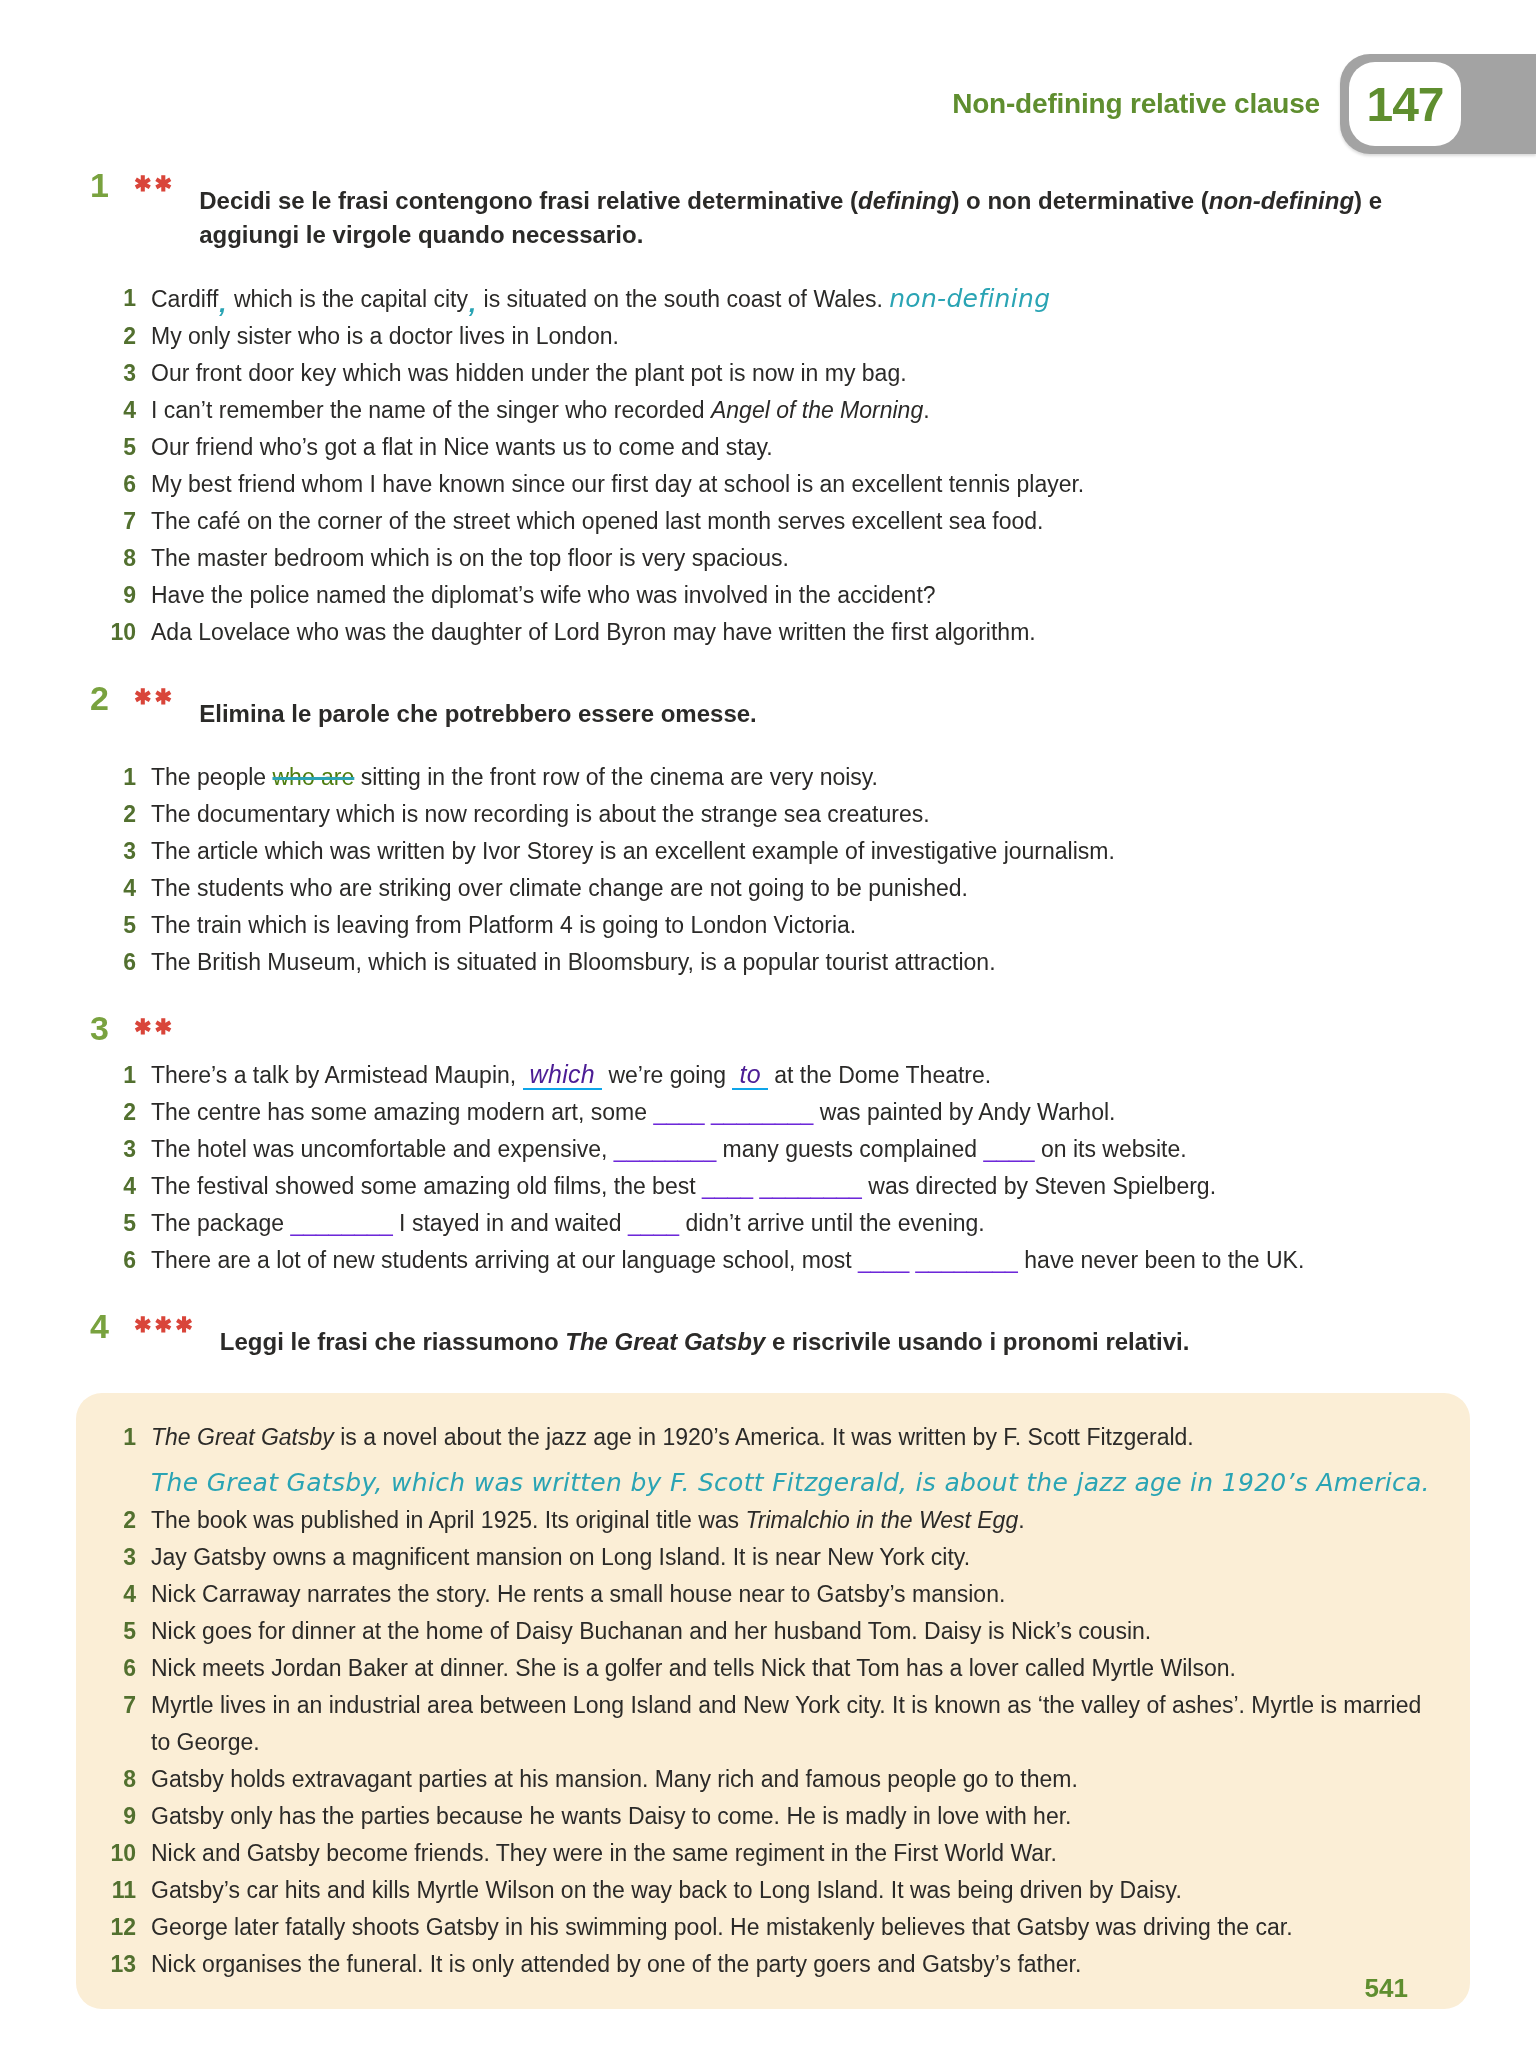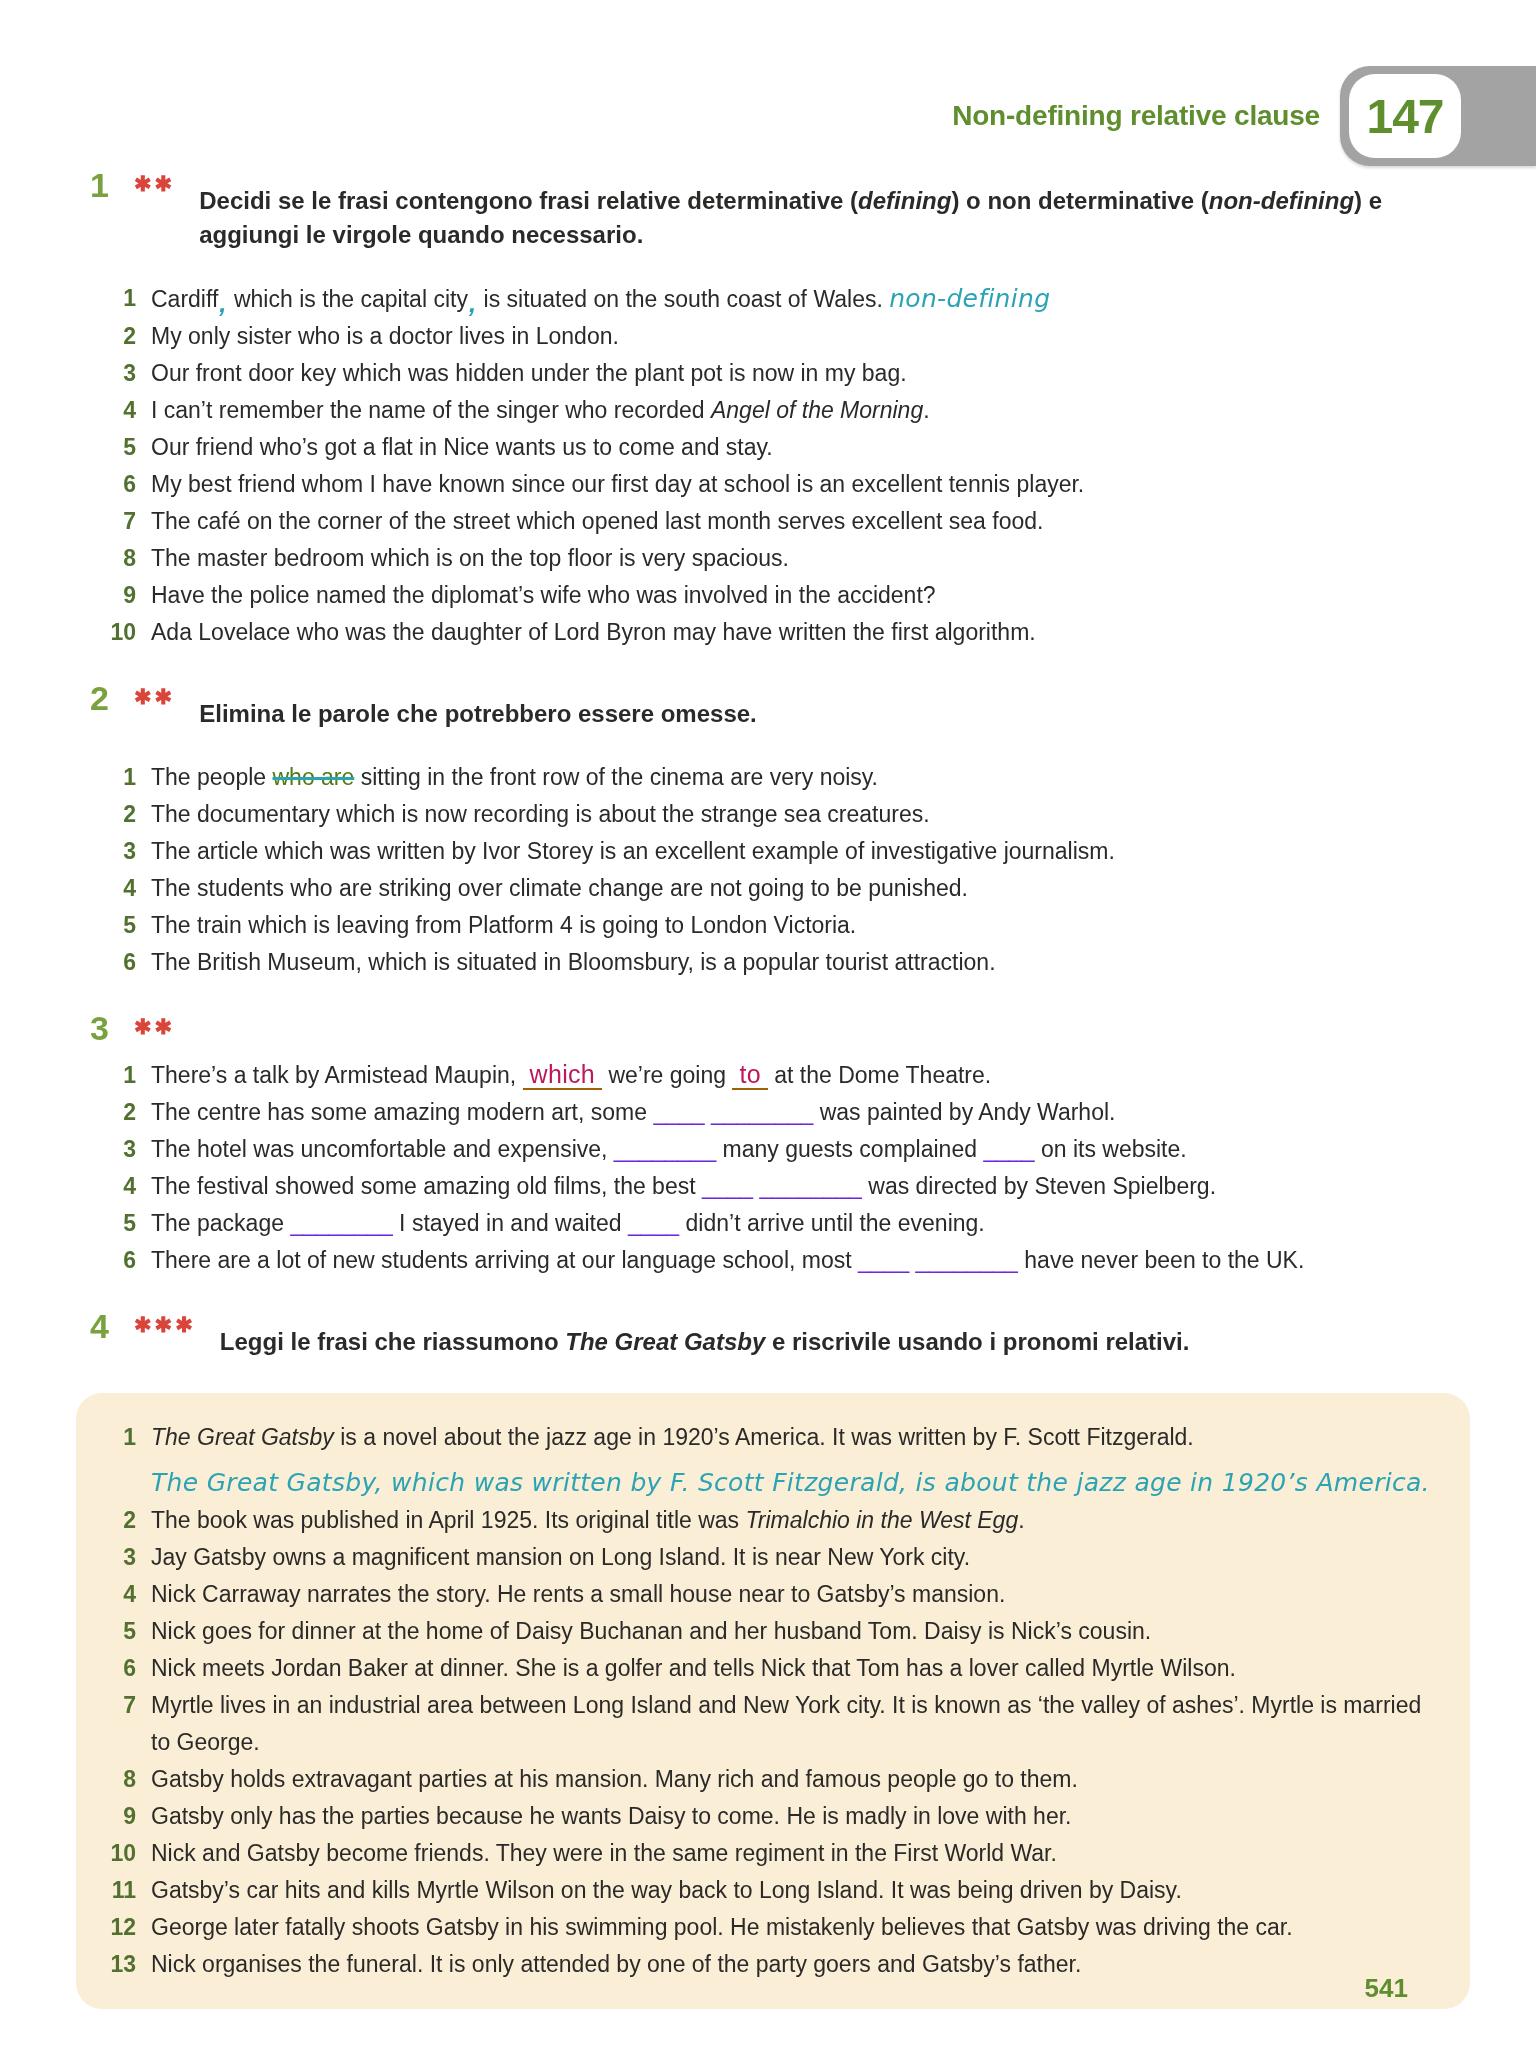--- a/index.html
+++ b/index.html
@@ -4,21 +4,21 @@
 <style>
   html,body{margin:0;padding:0;background:#ffffff;}
   body{
     width:1536px;height:2048px;position:relative;overflow:hidden;
     font-family:"Liberation Sans",sans-serif;color:#2b2a28;
   }
   .page{position:relative;width:1536px;height:2048px;}
 
   
   .page-header{
-    position:absolute;top:64px;left:0;right:0;height:104px;
+    position:absolute;top:52px;left:0;right:0;height:104px;
     display:flex;align-items:center;justify-content:flex-end;
   }
   .page-title{
     font-size:28px;font-weight:bold;color:#5f8e2f;margin:0 20px 0 0;
     letter-spacing:-0.2px;
   }
   .unit-badge{
     width:196px;height:100px;background:#a3a3a3;flex:none;
     border-radius:30px 0 0 30px;position:relative;
     box-shadow:0 2px 3px rgba(0,0,0,0.15);
@@ -62,22 +62,22 @@
   .seg-i{font-style:italic;}
   .seg-hw{
     color:#2aa4b4;font-style:italic;font-size:25px;
     font-family:"DejaVu Sans",sans-serif;letter-spacing:0.3px;
   }
   .seg-hwc{
     color:#2aa4b4;font-style:italic;font-weight:bold;font-size:26px;
     position:relative;top:5px;margin:0 1px;
   }
   .seg-hwfill{
-    color:#be185d;font-size:25px;letter-spacing:0.3px;
-    border-bottom:2px solid #a16207;padding:0 7px;display:inline-block;line-height:27px;
+    color:#4c1d95;font-style:italic;font-size:25px;letter-spacing:0.3px;
+    border-bottom:2px solid #0ea5e9;padding:0 7px;display:inline-block;line-height:27px;
   }
   .seg-strike{
     color:#4d7c0f;text-decoration:line-through;
     text-decoration-thickness:2.5px;text-decoration-color:#2aa4b4;
   }
   .seg-blank{color:#6d28d9;letter-spacing:0;}
   .answer-line{margin-top:8px;}
 
   
   .page-footer{

